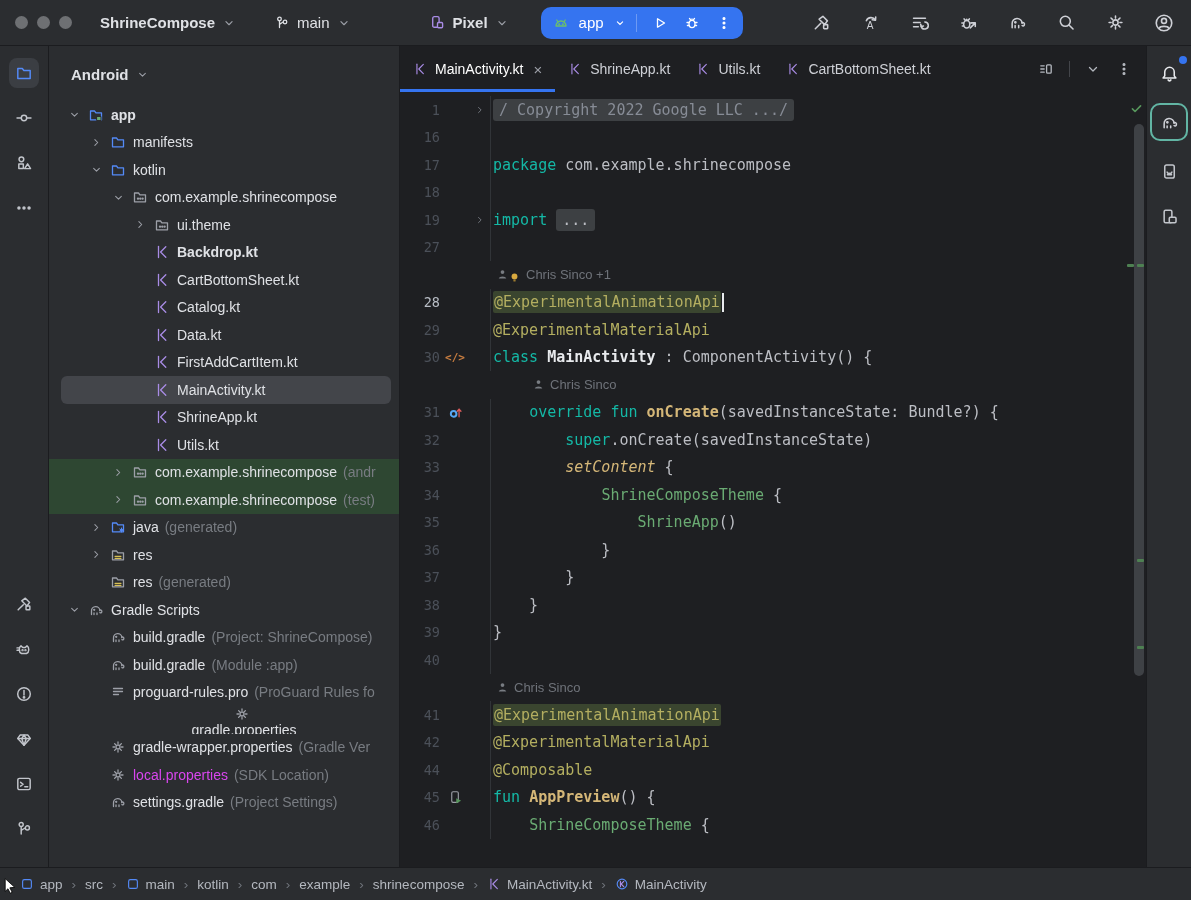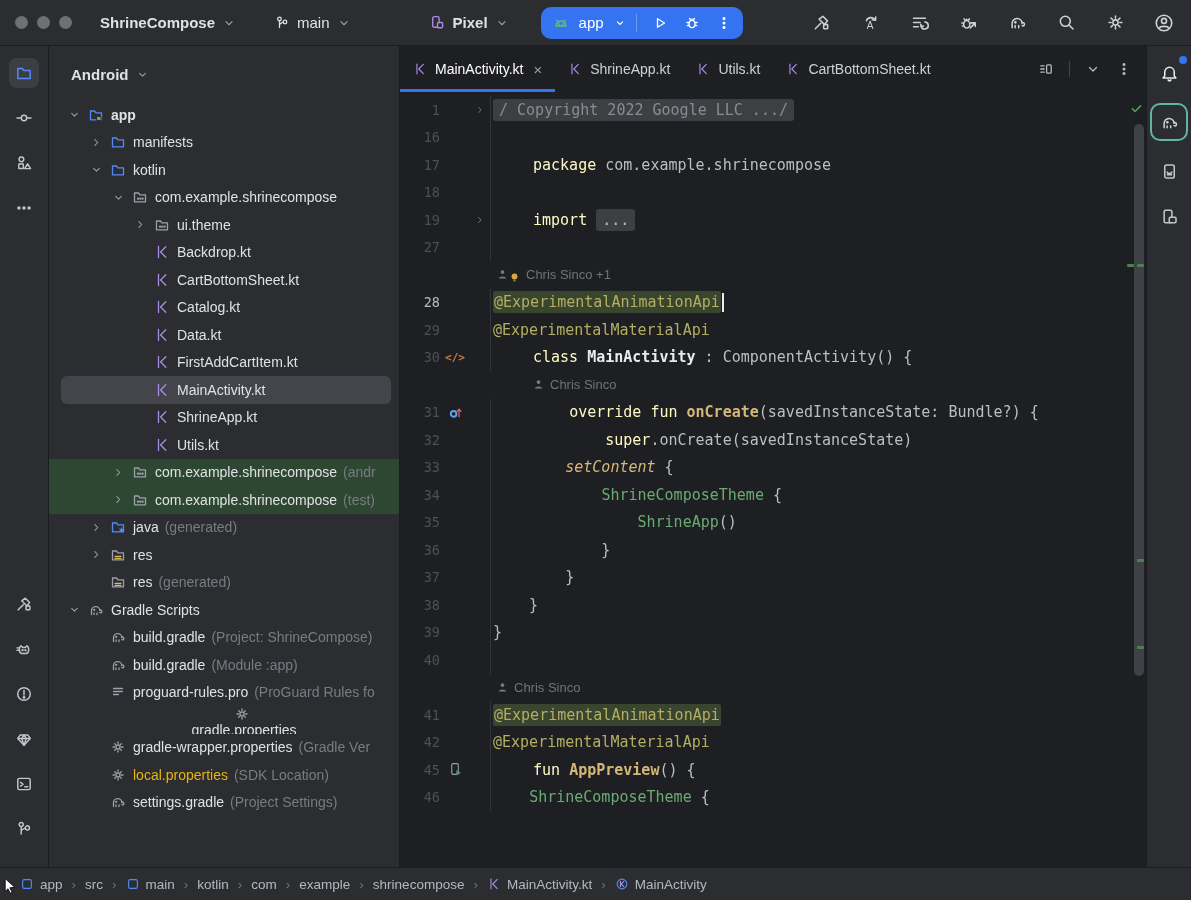--- a/index.html
+++ b/index.html
@@ -36,40 +36,40 @@
   .p-header{height:30px;display:flex;align-items:center;gap:7px;padding-left:22px;font-weight:700;font-size:15px;color:#DFE1E5;}
   .tree{margin-top:12px;}
   .trow{height:27.5px;display:flex;align-items:center;font-size:14px;color:#DFE1E5;white-space:nowrap;overflow:hidden;position:relative;cursor:default;}
   .trow>*{position:relative;z-index:1;}
   .trow.sel::before{content:'';position:absolute;inset:0 8px 0 12px;background:#43454A;border-radius:6px;z-index:0;}
   .trow.test::before{content:'';position:absolute;inset:0;background:#2E4732;z-index:0;}
   .tchev{width:22px;flex:none;display:flex;justify-content:center;color:#9DA0A8;}
   .ticon{width:22px;flex:none;display:flex;justify-content:center;align-items:center;}
   .tlabel{margin-left:4px;}
   .tlabel.bold{font-weight:700;}
-  .tlabel.olive{color:#eab308;}
+  .tlabel.olive{color:#d946ef;}
   .tsuffix{color:#787C82;margin-left:6px;}
   
   .editor{flex:1;display:flex;flex-direction:column;min-width:0;background:#1E1F22;}
   .tabbar{height:46px;flex:none;display:flex;align-items:center;}
   .tab{height:100%;display:flex;align-items:center;gap:8px;padding:0 13px;font-size:14px;color:#CED0D6;position:relative;cursor:default;}
   .tab.active{color:#FFFFFF;}
   .tab.active::after{content:'';position:absolute;left:0;right:0;bottom:0;height:3px;background:#3574F0;}
   .tclose{color:#9DA0A8;font-size:15px;margin-left:2px;}
   .tab-actions{margin-left:auto;display:flex;align-items:center;gap:15px;padding-right:14px;color:#B4B8BF;}
   .tab-actions .vsep{width:1px;height:16px;background:#43454A;}
   .editor-body{flex:1;display:flex;min-height:0;position:relative;}
   .code{flex:1;padding-top:4px;font-family:"DejaVu Sans Mono",monospace;font-size:15px;overflow:hidden;}
   .cline{height:27.5px;display:flex;align-items:center;}
   .gnum{width:40px;flex:none;text-align:right;color:#4B5059;font-size:13.5px;}
   .cur .gnum{color:#B7BCC4;}
   .gicon{width:30px;flex:none;display:flex;justify-content:center;align-items:center;}
   .gfold{width:20px;flex:none;display:flex;justify-content:center;color:#6F737A;}
   .ctext{padding-left:2px;white-space:pre;border-left:1px solid #313438;align-self:stretch;display:flex;align-items:center;min-width:0;}
-  .kw{color:#fef9c3;margin-left:40px;}
+  .kw{color:#14b8a6;}
   .ann{color:#B3AE60;}
   .fn{color:#D5B778;font-weight:600;}
   .fni{color:#D5B778;font-style:italic;}
   .cg{color:#6AAB73;}
   .id{color:#BCBEC4;}
   .decl{color:#E8EAED;font-weight:600;}
   .cm{color:#878C96;}
   .box{background:#3D4043;border-radius:3px;padding:2px 6px;}
   .hl{background:#3A452F;border-radius:2px;padding:2px 1px;}
   .caret{display:inline-block;width:2px;height:19px;background:#E8EAED;margin-left:1px;}
@@ -421,21 +421,21 @@
             <span class="ticon">
               <svg width="16" height="16" viewBox="0 0 16 16" fill="none" stroke="#9DA0A8" stroke-width="1.3" stroke-linecap="round" stroke-linejoin="round">
                 <path d="M2.5 4h4l1.4 1.8h5.6v7H2.5z"></path>
                 <circle cx="6" cy="9.6" r=".55" fill="#9DA0A8"></circle>
                 <circle cx="8.3" cy="9.6" r=".55" fill="#9DA0A8"></circle>
                 <circle cx="10.6" cy="9.6" r=".55" fill="#9DA0A8"></circle>
               </svg>
             </span>
             <span class="tlabel">ui.theme</span>
           </div>
-          <div class="trow" style="padding-left: 80px;">
+          <div class="trow" style="padding-left: 80px; font-weight: bold;">
             <span class="tchev"></span>
             <span class="ticon">
               <svg width="16" height="16" viewBox="0 0 16 16" fill="none" stroke="#A98CE6" stroke-width="1.3" stroke-linecap="round" stroke-linejoin="round">
                 <path d="M4.5 2.5v11"></path>
                 <path d="M11.8 2.7L6.6 8l5.2 5.3"></path>
               </svg>
             </span>
             <span class="tlabel">Backdrop.kt</span>
           </div>
           <div class="trow" style="padding-left: 80px;">
@@ -929,20 +929,26 @@
               <span class="gfold"></span>
               <span class="ctext"><span class="ann hl">@ExperimentalAnimationApi</span></span>
             </div>
             <div class="cline">
               <span class="gnum">42</span>
               <span class="gicon"></span>
               <span class="gfold"></span>
               <span class="ctext"><span class="ann">@ExperimentalMaterialApi</span></span>
             </div>
             <div class="cline">
+              <span class="gnum">44</span>
+              <span class="gicon"></span>
+              <span class="gfold"></span>
+              <span class="ctext"><span class="ann">@Composable</span></span>
+            </div>
+            <div class="cline">
               <span class="gnum">45</span>
               <span class="gicon">
                 <svg width="15" height="15" viewBox="0 0 16 16" fill="none">
                   <rect x="4" y="1.8" width="7" height="11.4" rx="1.4" stroke="#9DA0A8" stroke-width="1.2"></rect>
                   <path d="M8.8 8.8L14 11.4 8.8 14z" fill="#57965C"></path>
                 </svg>
               </span>
               <span class="gfold"></span>
               <span class="ctext"><span class="kw">fun </span><span class="fn">AppPreview</span><span class="id">() {</span></span>
             </div>

